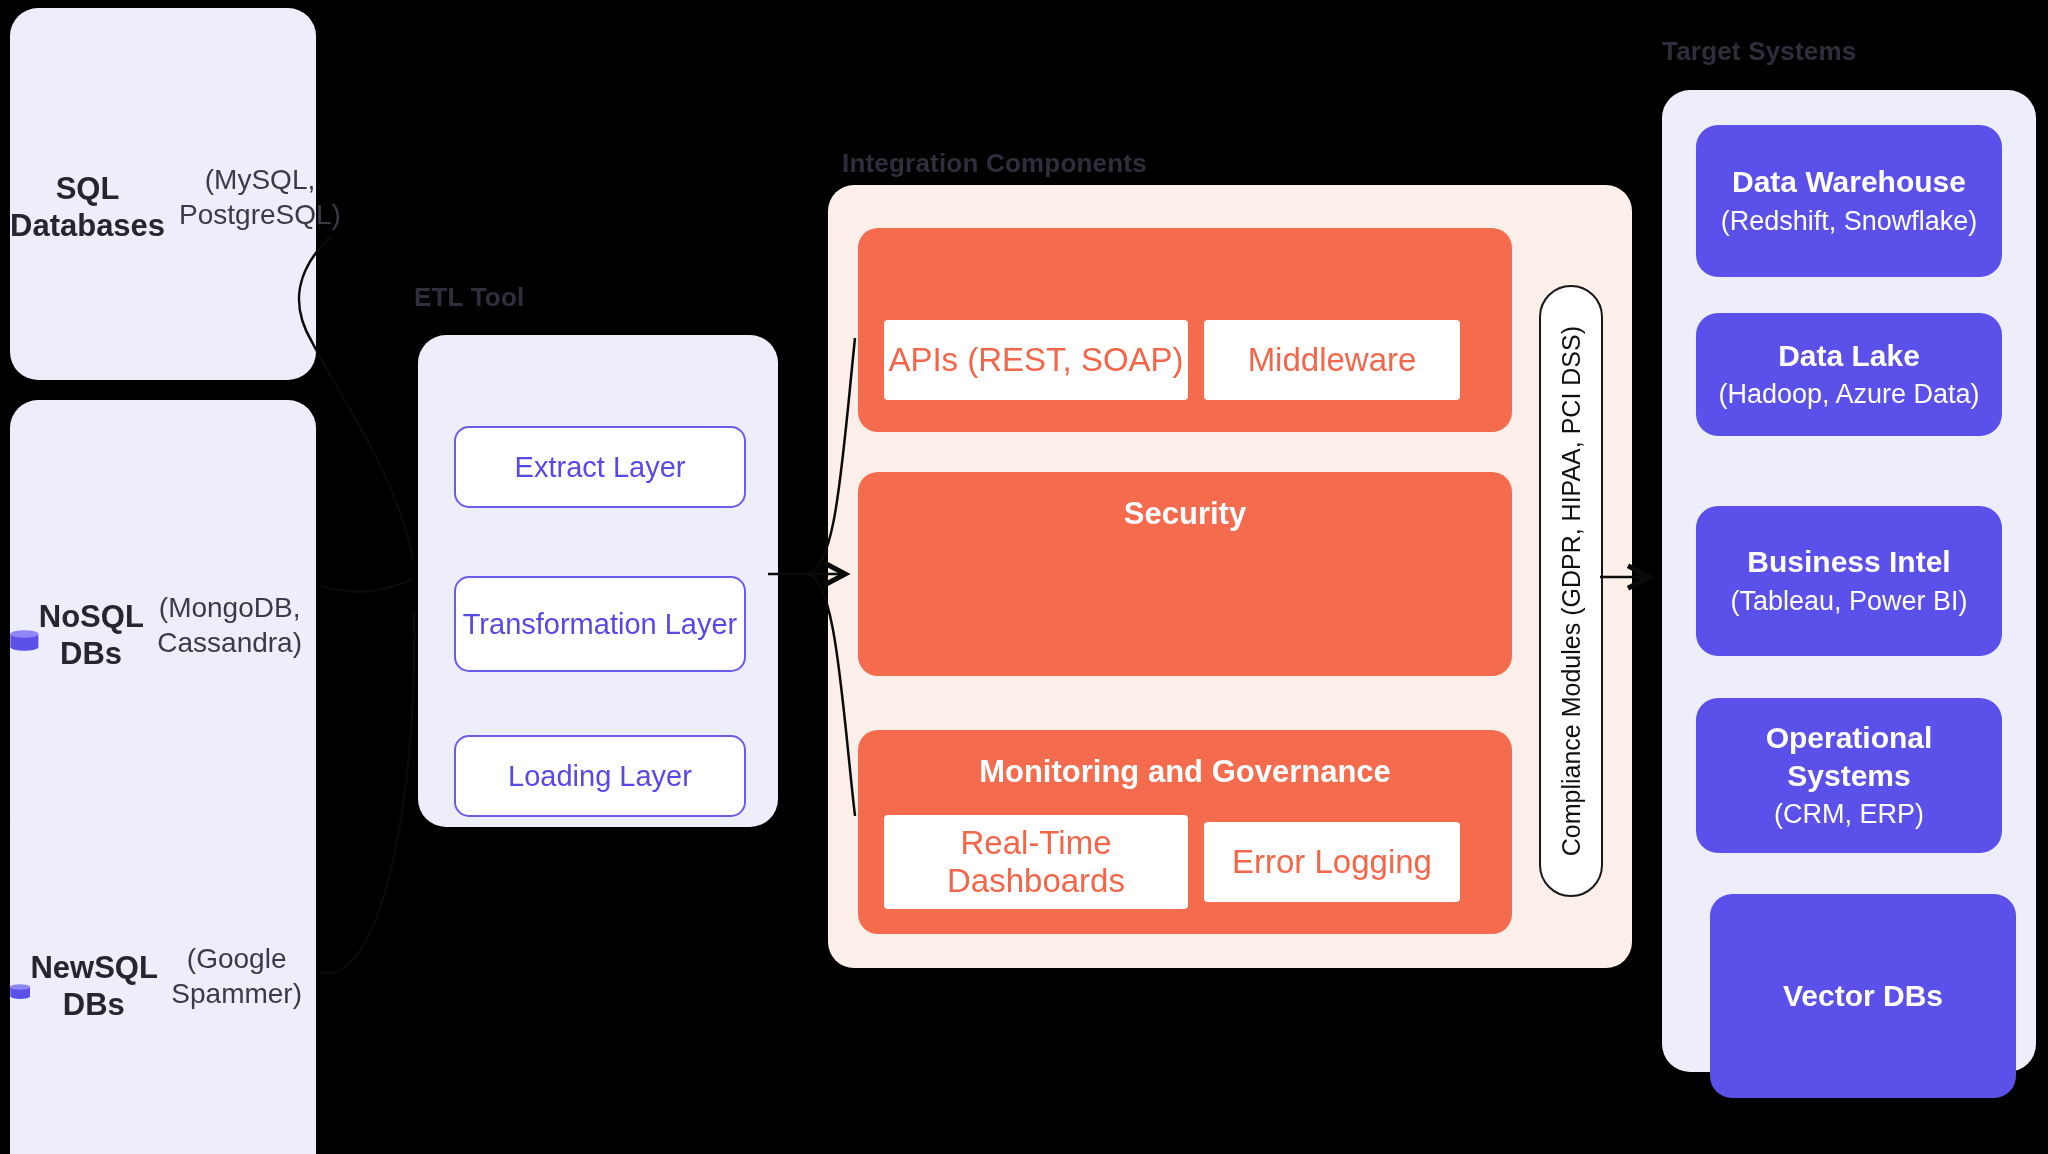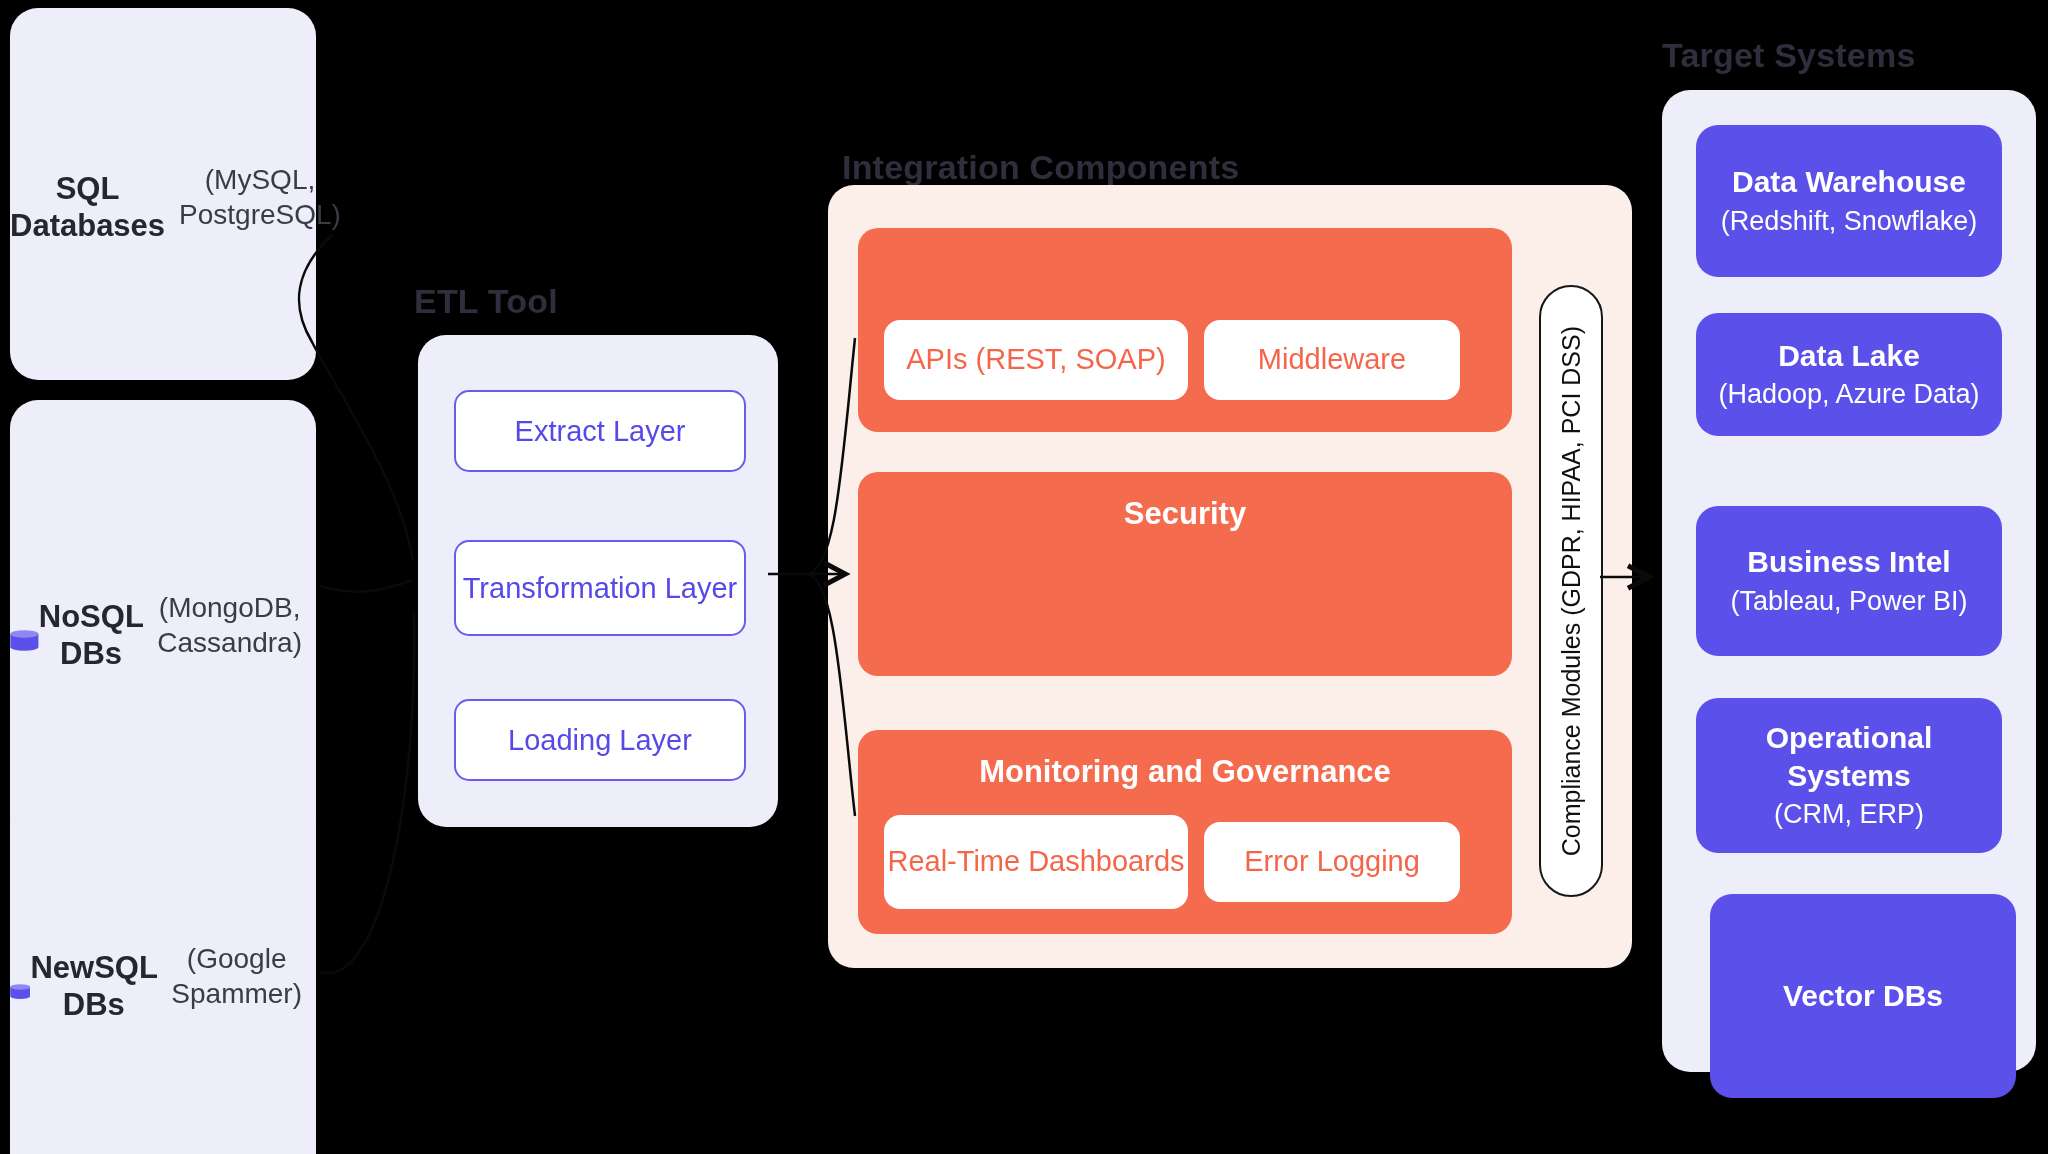--- a/index.html
+++ b/index.html
@@ -10,43 +10,43 @@
   }
   .card {
     position:absolute; background:#EEEEFB; border-radius:28px;
   }
   
   .db-card { left:10px; width:306px; display:flex; align-items:center; }
   .db-card .cyl { margin-top:38px; }
   .db-title { margin-top:26px; font-size:31px; font-weight:700; color:#26262F; text-align:center; line-height:1.2; }
   .db-sub   { margin-top:6px; font-size:28px; font-weight:400; color:#3B3B47; text-align:center; line-height:1.25; padding:0 14px; }
   
-  .sec-title { position:absolute; font-size:34px; font-weight:700; color:#2E2E3C; letter-spacing:0.2px; }
+  .sec-title { position:absolute; font-size:26px; font-weight:700; color:#2E2E3C; letter-spacing:0.2px; }
   
   .etl-box {
     position:absolute; left:36px; width:288px; background:#fff;
     border:2px solid #6A5CEB; border-radius:15px;
     display:flex; align-items:center; justify-content:center;
-    color:#5748E8; font-size:29px; font-weight:500; text-align:center; line-height:1.2;
+    color:#5748E8; font-size:29px; font-weight:500; text-align:center; line-height:1.2;margin-top:36px;
   }
   
   .pink-card { position:absolute; background:#FCEFE9; border-radius:26px; }
   .group {
     position:absolute; left:30px; width:654px; height:204px;
     background:#F46C4D; border-radius:20px;
   }
   .group-title {
     position:absolute; top:24px; left:0; right:0; text-align:center;
     color:#fff; font-size:31px; font-weight:600;
   }
   .item-row { position:absolute; top:84px; left:26px; right:12px; height:96px; display:flex; align-items:center; }
   .item {
-    background:#fff; border-radius:16px;
+    background:#fff; border-radius:4px;
     display:flex; align-items:center; justify-content:center;
-    color:#F4664A; font-size:29px; font-weight:500; text-align:center; line-height:1.15;
+    color:#F4664A; font-size:33px; font-weight:500; text-align:center; line-height:1.15;
   }
   .item.a { width:304px; height:80px; margin-right:16px; }
   .item.b { width:256px; height:80px; }
   .item.tall { height:94px; }
   .pill {
     position:absolute; left:1539px; top:285px; width:60px; height:608px;
     background:#fff; border:2.5px solid #161616; border-radius:32px;
     display:flex; align-items:center; justify-content:center;
   }
   .pill span {

